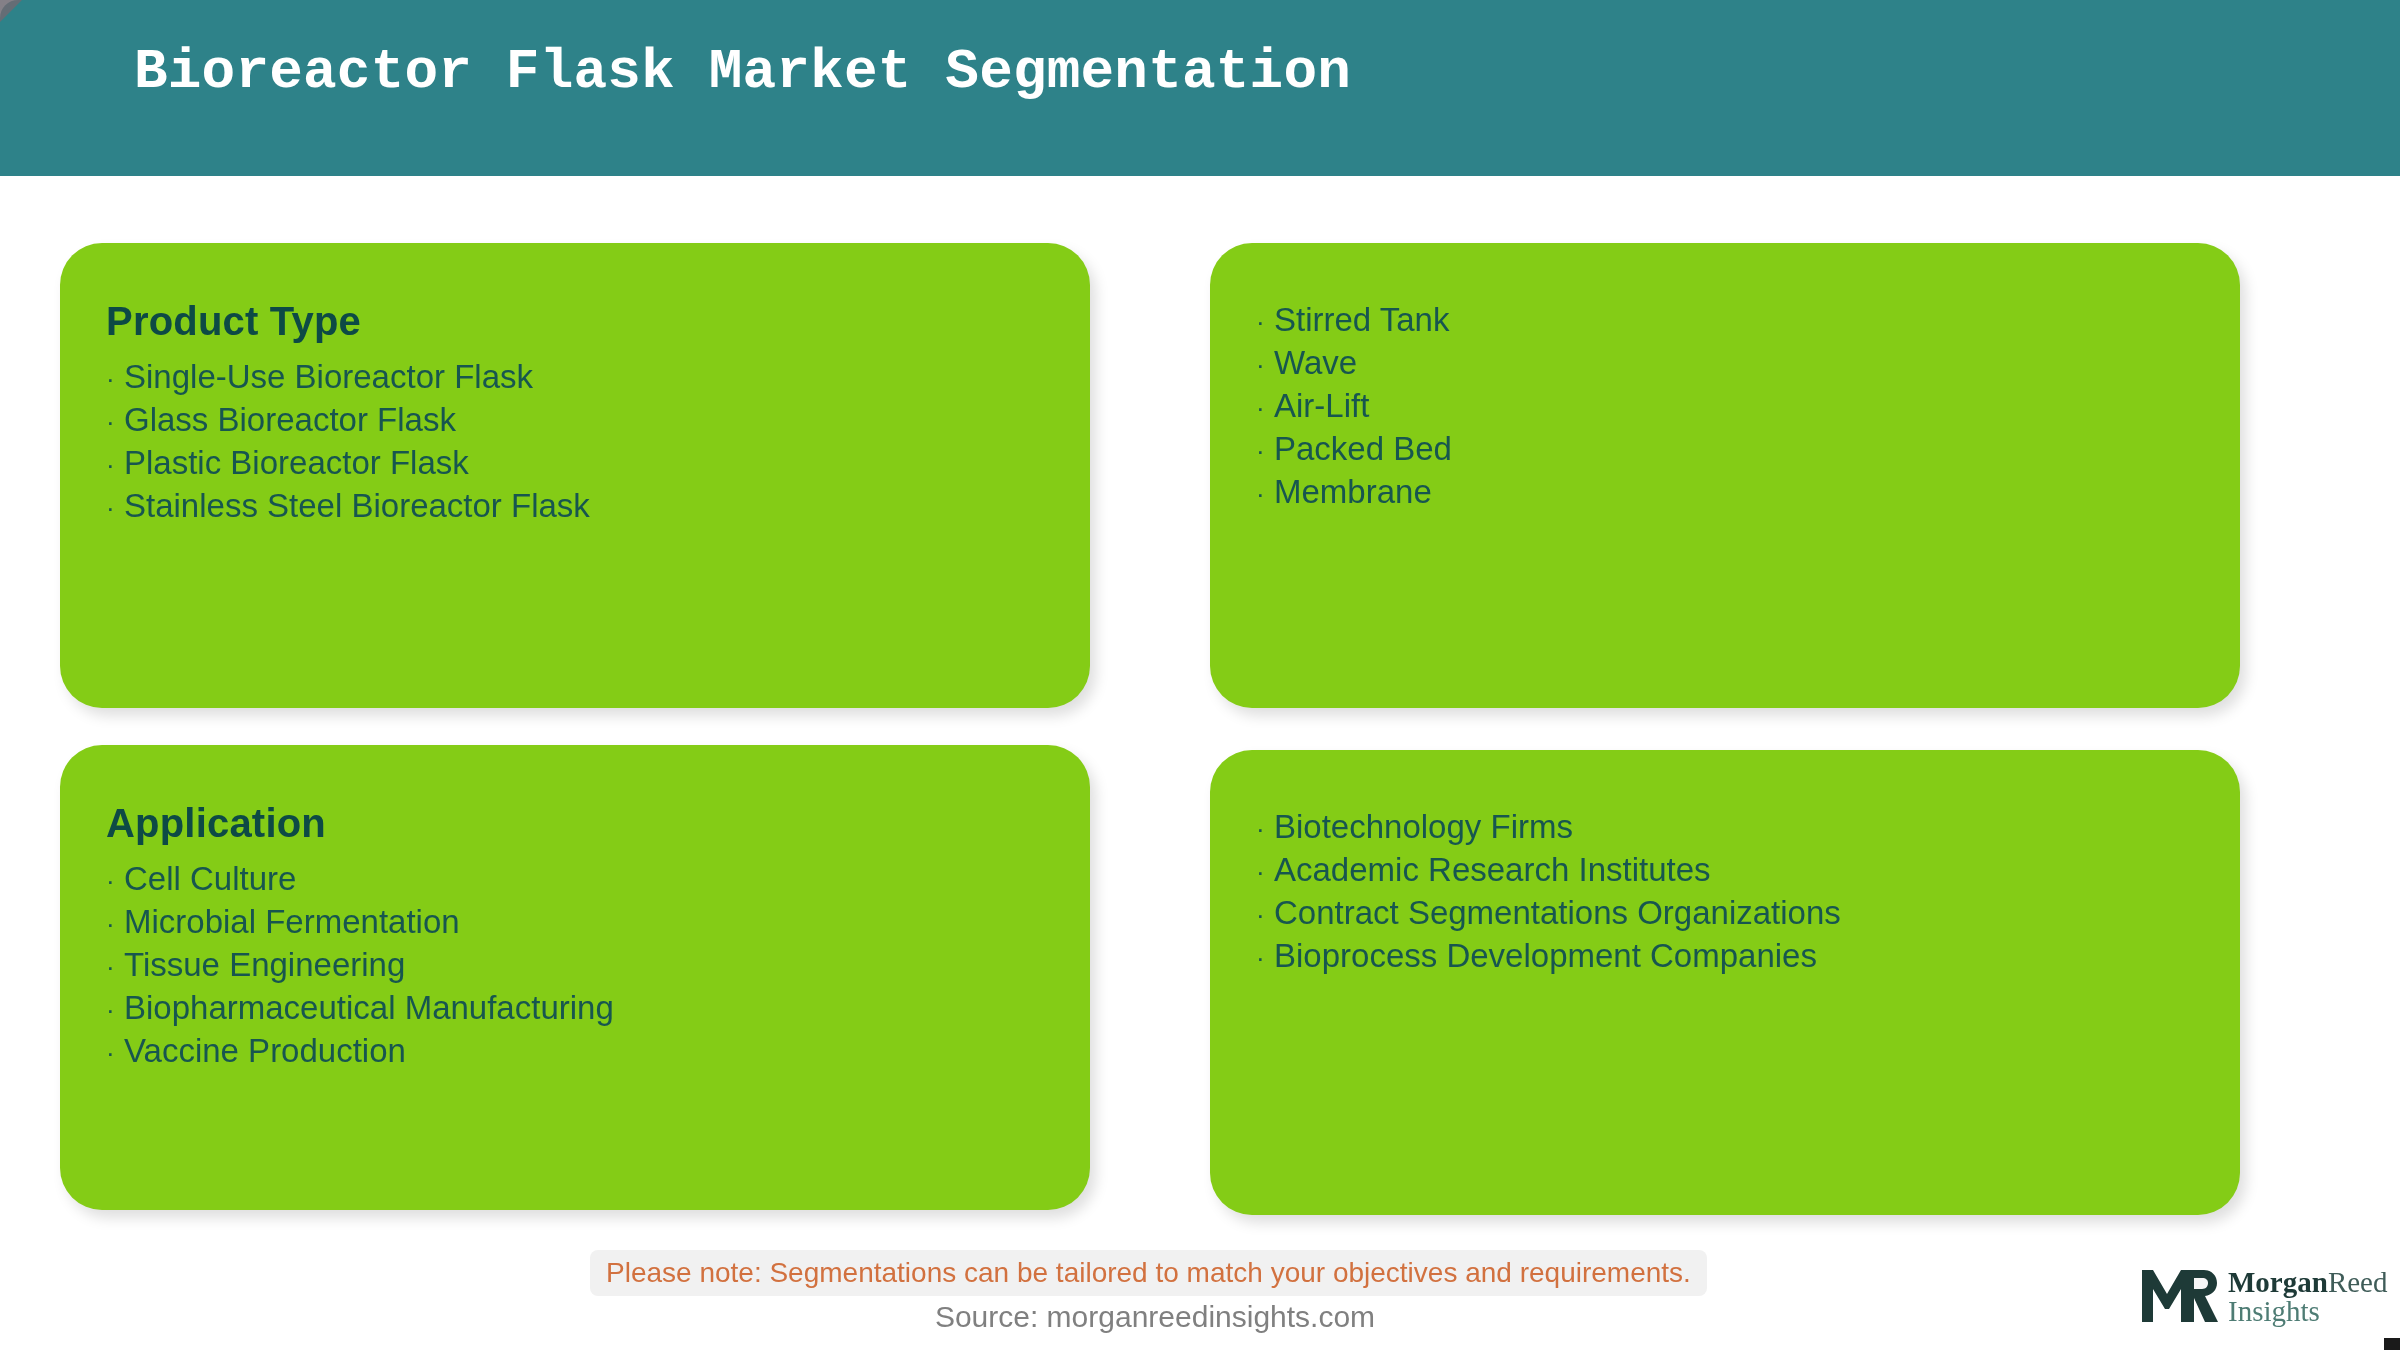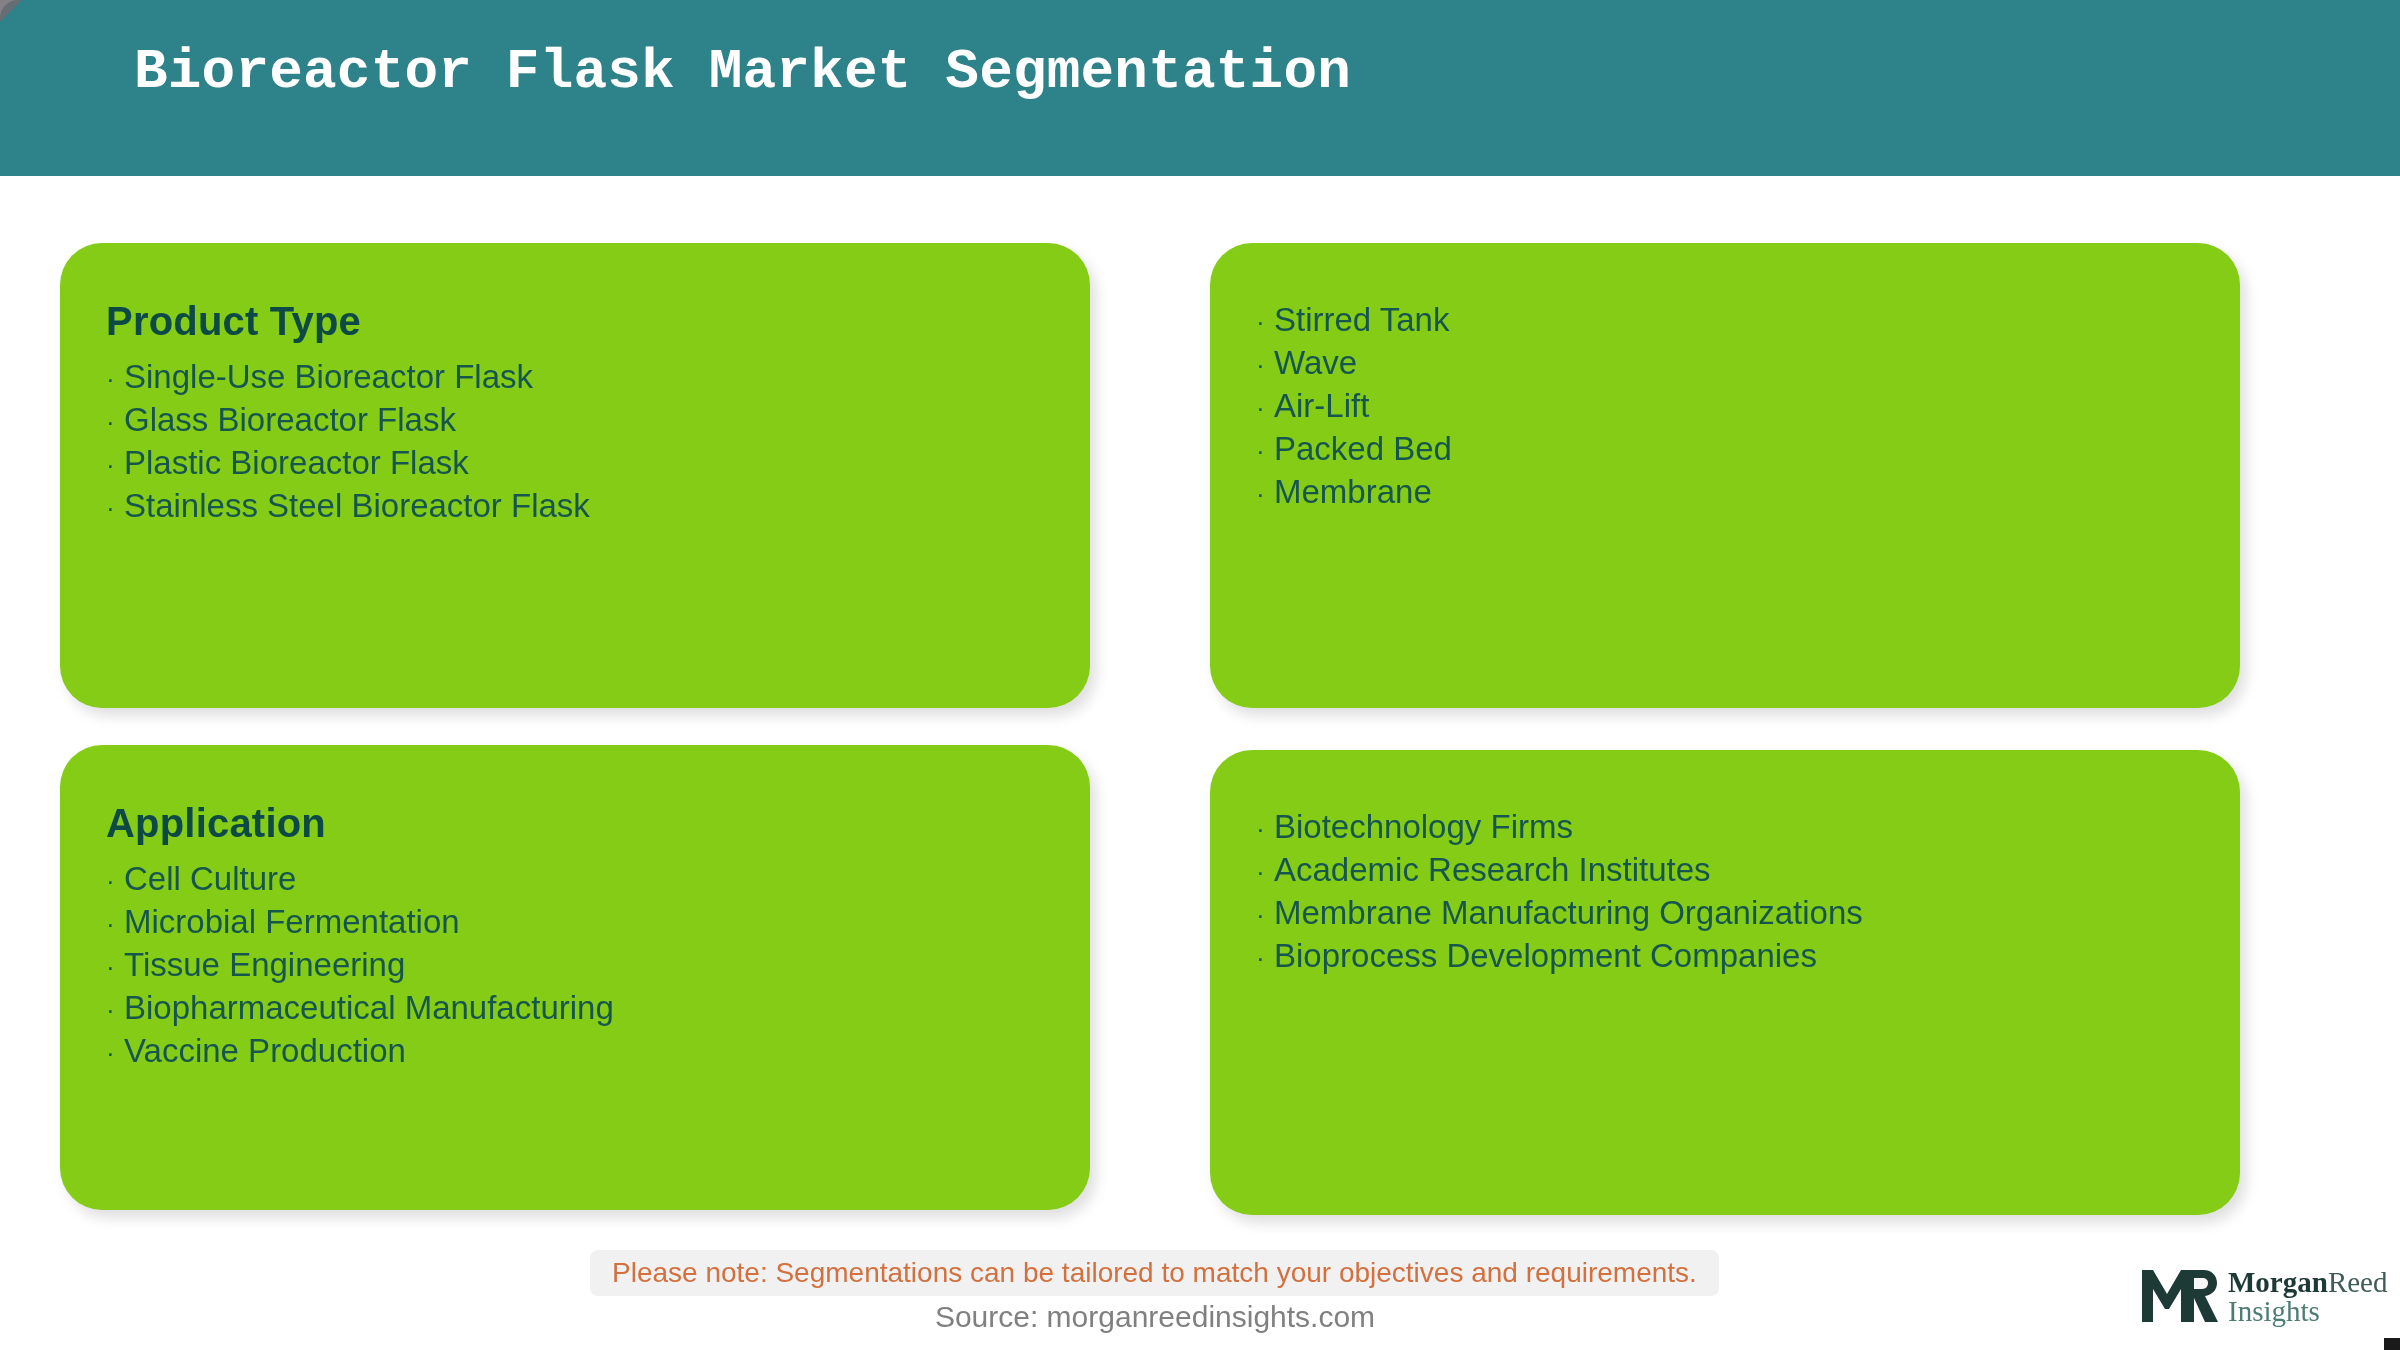--- a/index.html
+++ b/index.html
@@ -99,21 +99,21 @@
     color: #17564F;
     line-height: 1;
   }
 
   
   .note-pill {
     position: absolute;
     left: 590px;
     top: 1250px;
     height: 46px;
-    padding: 0 22px;
+    padding: 0 16px;
     background: #F1F1F1;
     border-radius: 8px;
     display: flex;
     align-items: center;
     justify-content: center;
   }
   .note-text {
     font-size: 28px;
     color: #D2713F;
     white-space: nowrap;
@@ -249,21 +249,21 @@
       <li>
           <span class="bullet">·</span>
           <span>Biotechnology Firms</span>
         </li>
       <li>
           <span class="bullet">·</span>
           <span>Academic Research Institutes</span>
         </li>
       <li>
           <span class="bullet">·</span>
-          <span>Membrane Manufacturing Organizations</span>
+          <span>Contract Segmentations Organizations</span>
         </li>
       <li>
           <span class="bullet">·</span>
           <span>Bioprocess Development Companies</span>
         </li>
     </ul>
   </div>
 
 </div>
 

